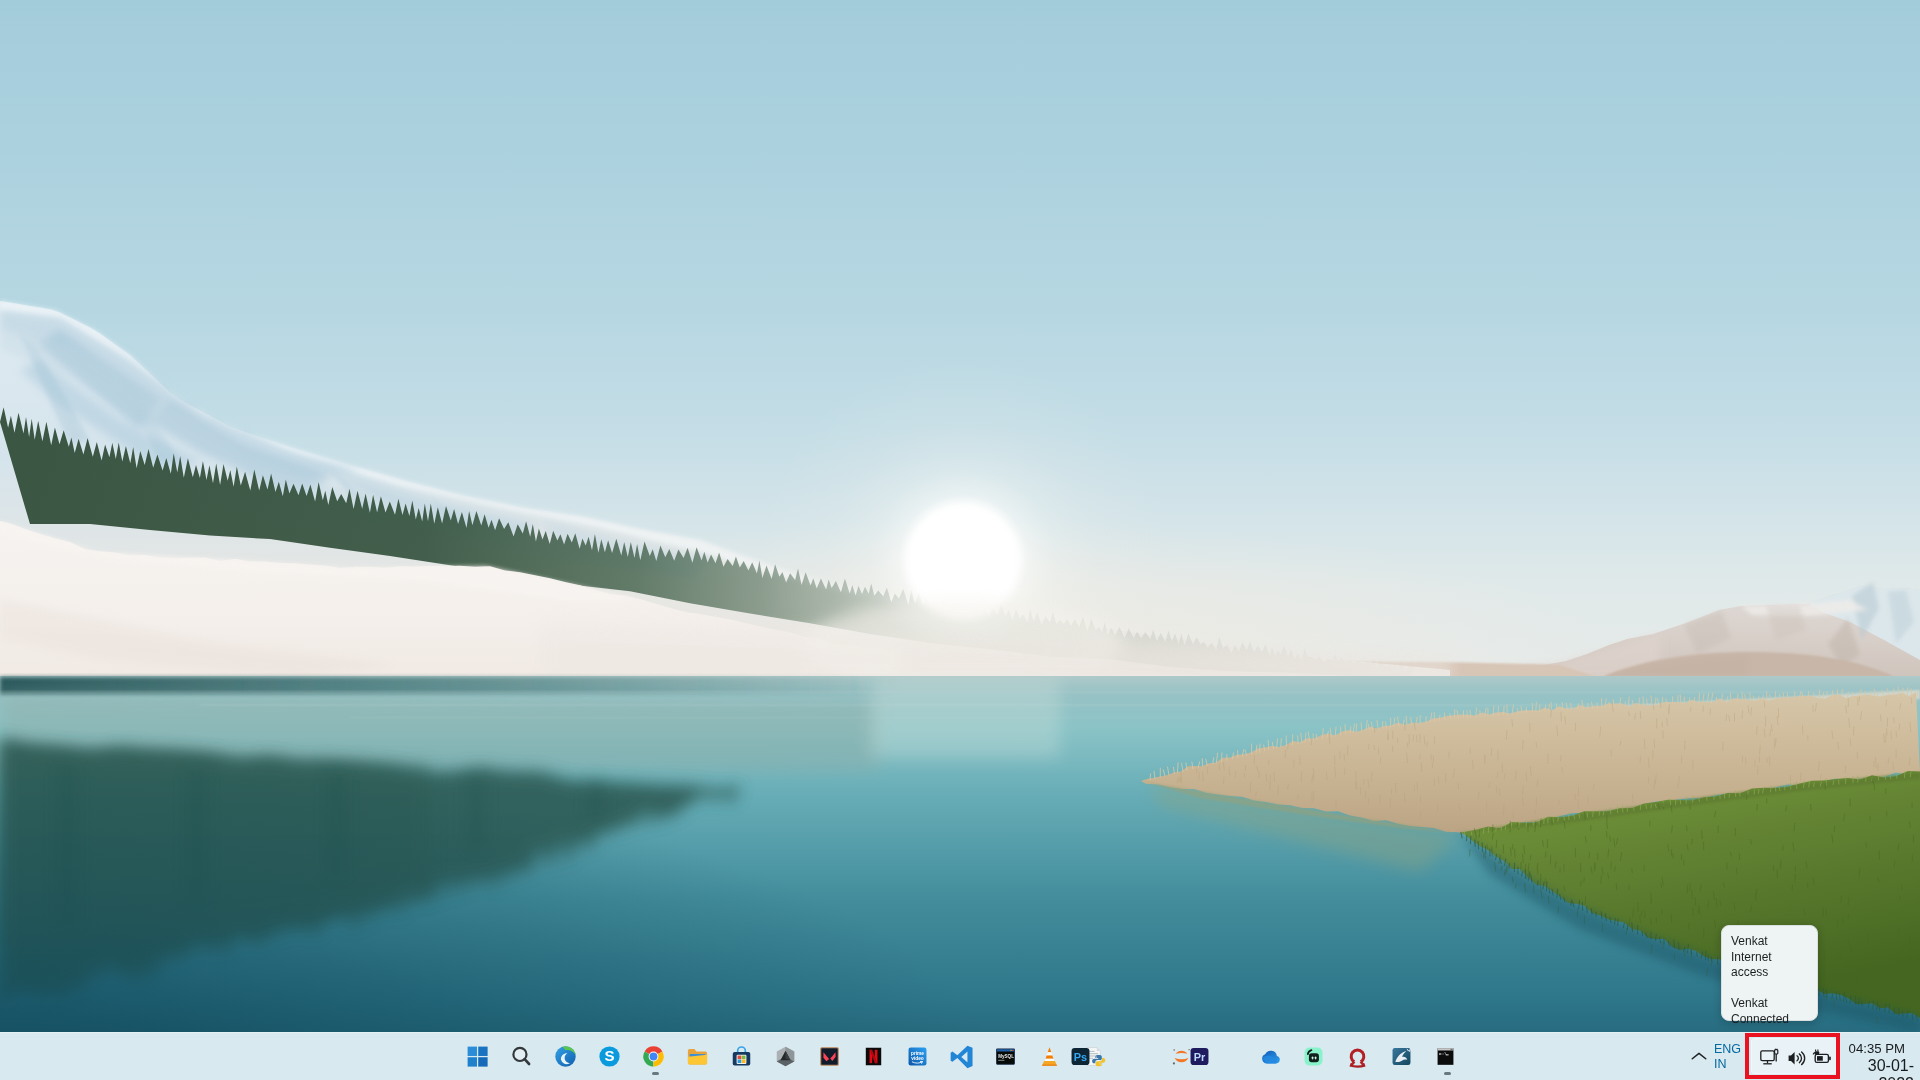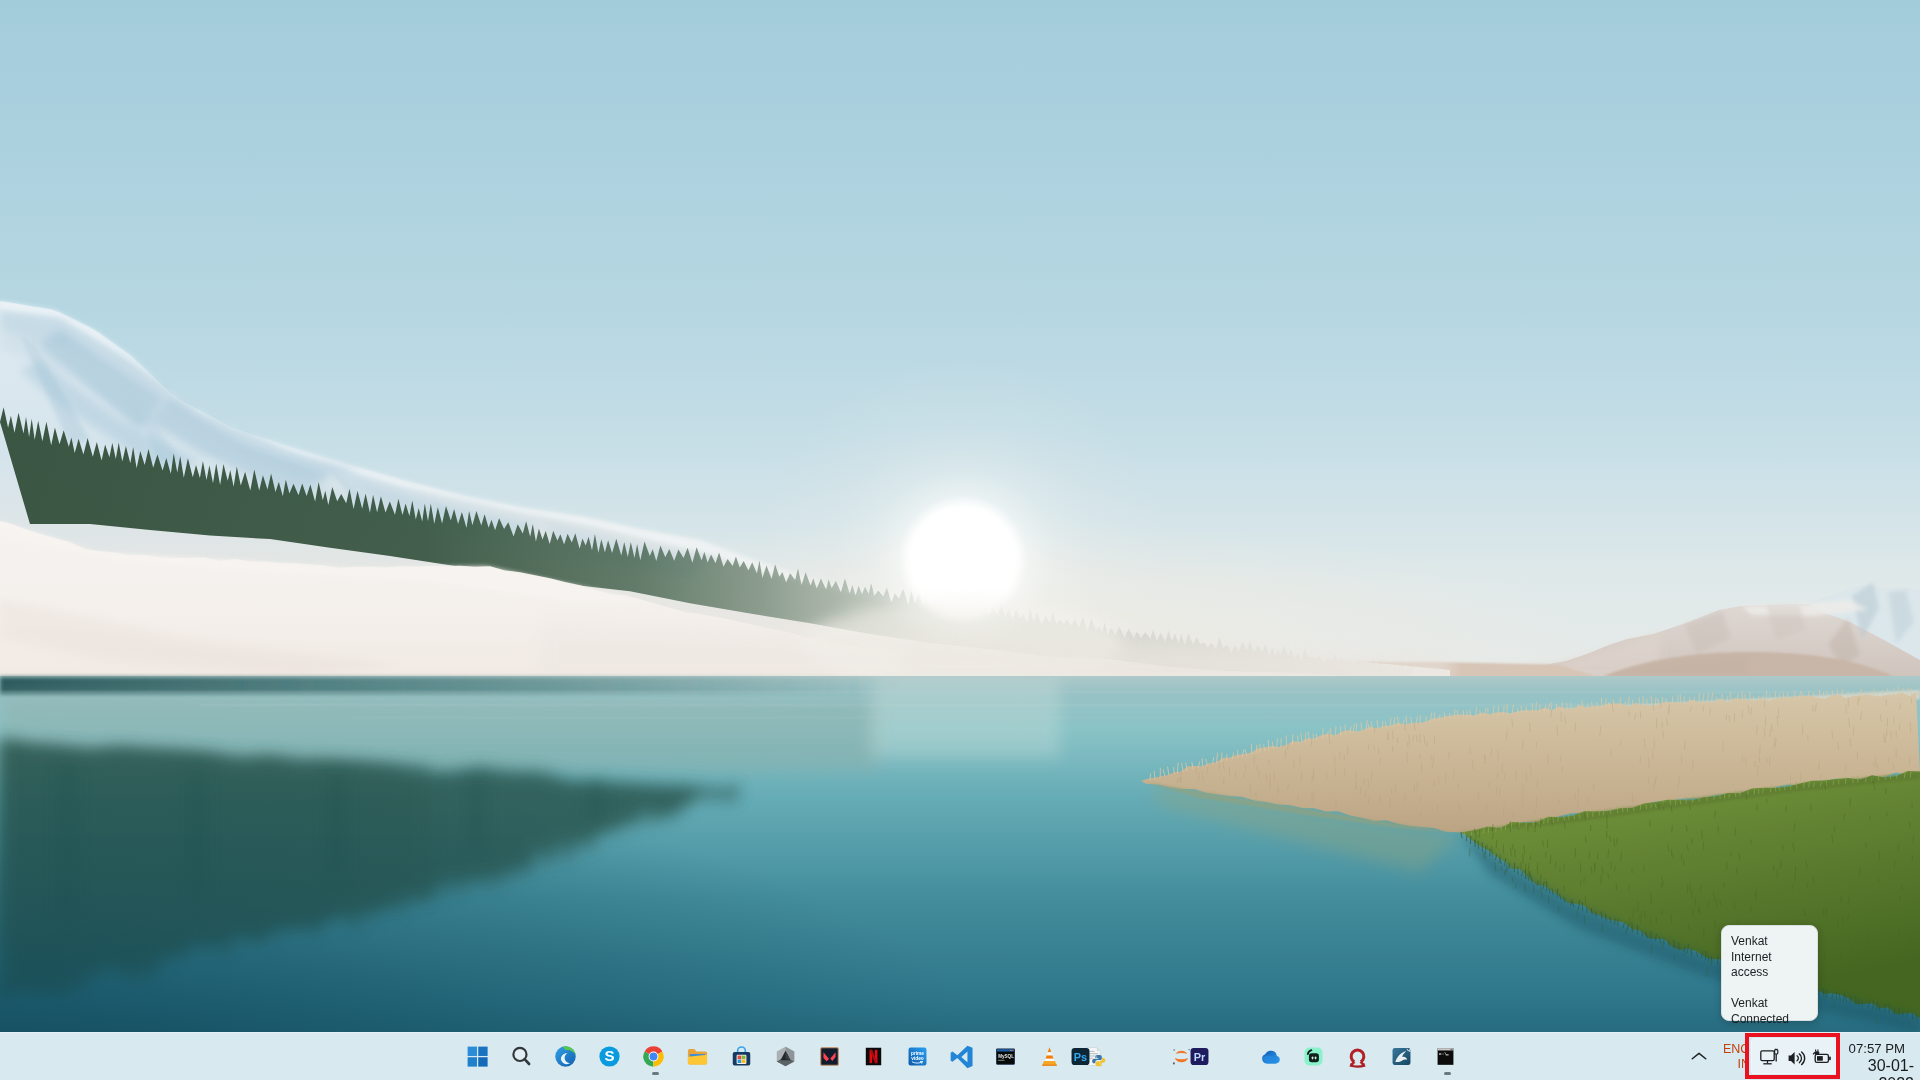--- a/index.html
+++ b/index.html
@@ -5,21 +5,21 @@
  font-family:"Liberation Sans",sans-serif;}
 #wall{position:absolute;left:0;top:0;}
 #taskbar{position:absolute;left:0;top:1032px;width:1920px;height:48px;background:#d8e9f0;border-top:1px solid rgba(255,255,255,0.35);box-sizing:border-box;}
 .ti{position:absolute;top:1044px;width:25px;height:25px;}
 .dash{position:absolute;top:1072px;width:7px;height:3px;border-radius:2px;background:#69797f;}
 #tip{position:absolute;left:1721px;top:925px;width:97px;height:96px;background:#eef3f4;
  border:1px solid #d9dfe1;border-radius:8px;box-shadow:0 2px 8px rgba(0,0,0,0.2);
  font-size:12px;color:#1b1f20;line-height:15.5px;padding:8px 16px 0 9px;box-sizing:border-box;}
 #redbox{position:absolute;left:1745px;top:1033px;width:95px;height:46px;border:4px solid #ea1220;box-sizing:border-box;}
 #traybox{position:absolute;left:1751px;top:1038px;width:85px;height:36px;background:#e9f2f7;border-radius:3px;border:1px solid #f0f6f9;box-sizing:border-box;}
-#engin{position:absolute;left:1714px;top:1042px;width:36px;text-align:right;font-size:12.5px;line-height:15px;color:#c2410c;}
+#engin{position:absolute;left:1714px;top:1042px;width:36px;text-align:left;font-size:12.5px;line-height:15px;color:#0369a1;}
 #clock1{position:absolute;left:1820px;top:1041px;width:85px;text-align:right;font-size:13.2px;color:#181c1e;}
 #clock2{position:absolute;left:1836px;top:1057px;width:78px;text-align:right;font-size:16px;color:#181c1e;}
 </style></head><body>
 <svg id="wall" width="1920" height="1080" viewBox="0 0 1920 1080">
 <defs>
 <linearGradient id="sky" x1="0" y1="0" x2="0" y2="1">
  <stop offset="0" stop-color="#a3ccdb"></stop>
  <stop offset="0.45" stop-color="#b6d7e2"></stop>
  <stop offset="0.62" stop-color="#c4dde6"></stop>
  <stop offset="0.75" stop-color="#d4e4e9"></stop>
@@ -1236,14 +1236,14 @@
  <rect x="56.2" y="6.4" width="13.2" height="8" rx="1.7" stroke="#1c1f21" stroke-width="1.35" fill="none"></rect>
  <rect x="70.1" y="8.6" width="1.7" height="3.6" rx="0.8" fill="#1c1f21"></rect>
  <rect x="58" y="8.1" width="5.8" height="4.6" fill="#1c1f21"></rect>
  <path d="M56.6 4.6 C55.2 4.6 54.4 5.2 54.4 6.6" stroke="#1c1f21" stroke-width="1.2" fill="none"></path>
  <rect x="55.6" y="3.2" width="4.6" height="3.2" rx="1" fill="#1c1f21"></rect>
  <line x1="56.6" y1="1.4" x2="56.6" y2="3.2" stroke="#1c1f21" stroke-width="1.1"></line>
  <line x1="58.9" y1="1.4" x2="58.9" y2="3.2" stroke="#1c1f21" stroke-width="1.1"></line>
 </g>
 </svg>
 <div id="redbox"></div>
-<div id="clock1">07:57 PM</div>
+<div id="clock1">04:35 PM</div>
 <div id="clock2">30-01-2022</div>
 <div id="tip">Venkat<br>Internet access<br><br style="line-height:18px">Venkat<br>Connected</div>
 </body></html>

